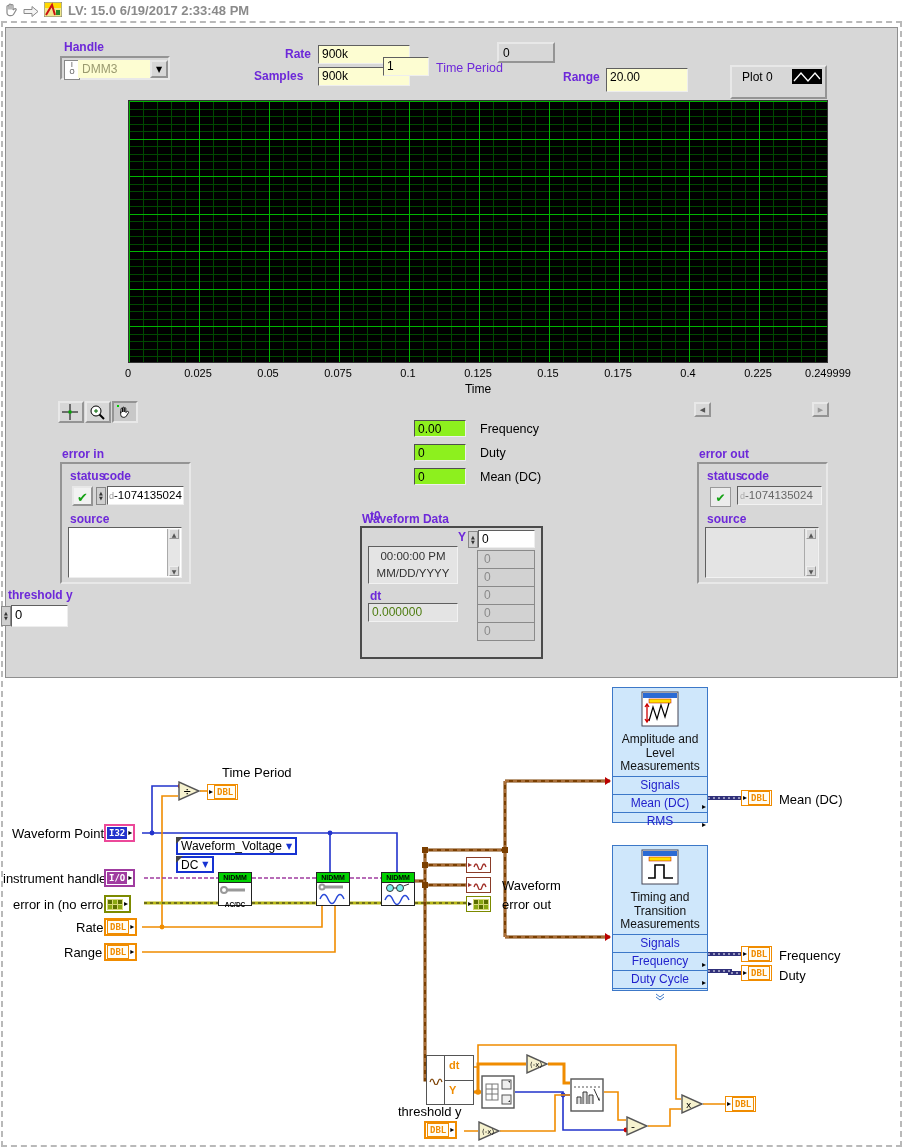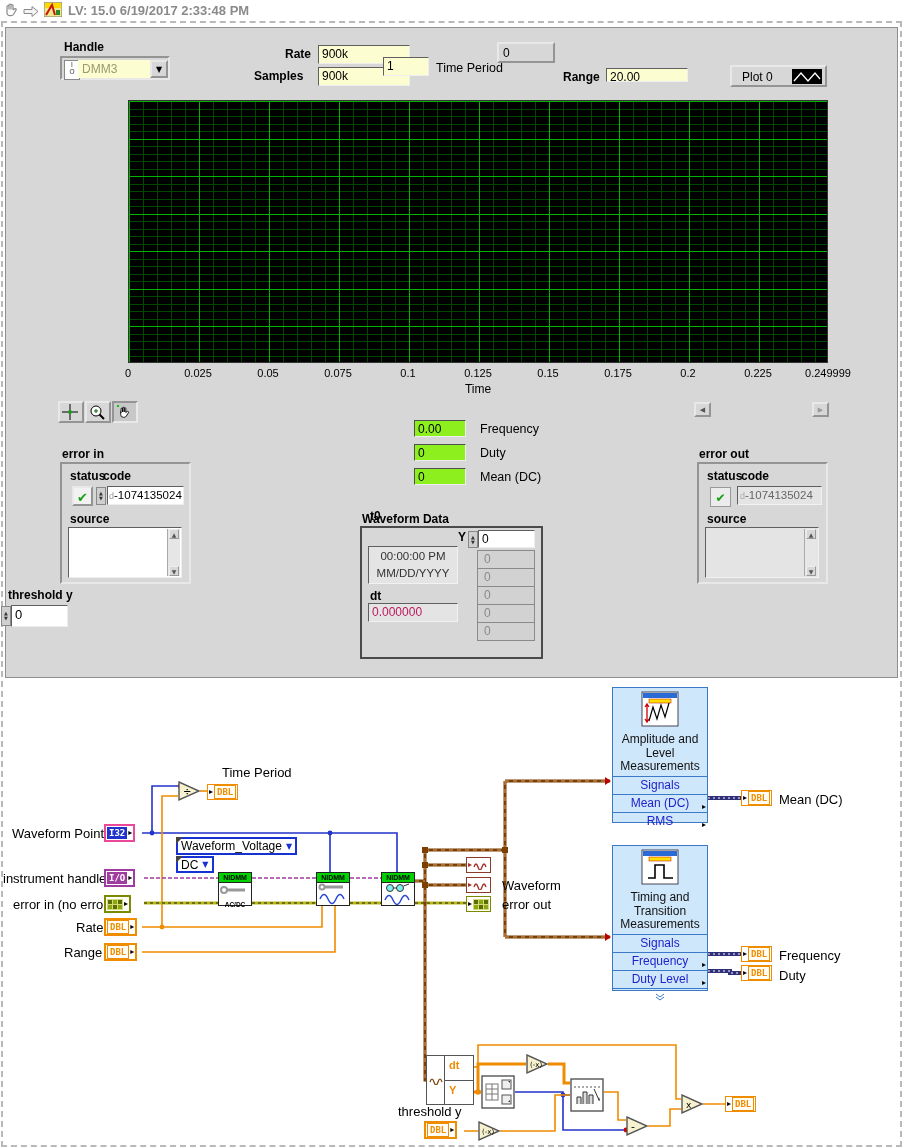--- a/index.html
+++ b/index.html
@@ -1,21 +1,21 @@
 <!DOCTYPE html>
 <html><head>
 <meta charset="utf-8">
 <style>
   html,body{margin:0;padding:0;background:#fff;width:903px;height:1147px;overflow:hidden;
     font-family:"Liberation Sans",sans-serif;-webkit-font-smoothing:antialiased;}
   .abs{position:absolute;}
   #stage{position:relative;width:903px;height:1147px;background:#fff;}
   .dashed-frame{border:2px dashed #b9b9b9;}
   .fp{background:#d7d7d7;border:1px solid #8f8f8f;}
-  .lbl{font-size:12px;font-weight:bold;color:#000000;white-space:nowrap;}
+  .lbl{font-size:12px;font-weight:bold;color:#6d28d9;white-space:nowrap;}
   .bdlbl{font-size:13px;color:#000;white-space:nowrap;}
   .fld{background:#fdfdd2;border:1px solid;border-color:#5f5f5f #eee #eee #5f5f5f;
        font-size:12px;color:#000;padding:1px 3px;box-sizing:border-box;}
   .wfld{background:#fff;border:1px solid;border-color:#5f5f5f #eee #eee #5f5f5f;
        font-size:12px;color:#000;padding:1px 3px;box-sizing:border-box;}
   .gfld{background:#e4e4e4;border:1px solid;border-color:#5f5f5f #f2f2f2 #f2f2f2 #5f5f5f;
        font-size:12px;color:#000;padding:1px 3px;box-sizing:border-box;}
   .grn{background:#8df01e;border:1px solid;border-color:#4f4f4f #eee #eee #4f4f4f;
        font-size:12px;color:#000;padding:1px 3px;box-sizing:border-box;}
   .raised{background:#d7d7d7;border:2px outset #e8e8e8;box-sizing:border-box;}
@@ -103,43 +103,43 @@
   <div class="abs lbl" style="left:285px;top:47px">Rate</div>
   <div class="abs fld" style="left:318px;top:45px;width:92px;height:19px">900k</div>
   <div class="abs lbl" style="left:254px;top:69px">Samples</div>
   <div class="abs fld" style="left:318px;top:67px;width:92px;height:19px">900k</div>
 
   <div class="abs fld" style="left:383px;top:57px;width:46px;height:19px">1</div>
   <div class="abs lbl" style="left:436px;top:61px;font-weight:normal;font-size:12.5px">Time Period</div>
   <div class="abs raised" style="left:497px;top:42px;width:58px;height:21px;font-size:12px;padding:2px 4px">0</div>
 
   <div class="abs lbl" style="left:563px;top:70px">Range</div>
-  <div class="abs fld" style="left:606px;top:68px;width:82px;height:14px">20.00</div>
-
-  <div class="abs raised" style="left:730px;top:65px;width:97px;height:22px">
+  <div class="abs fld" style="left:606px;top:68px;width:82px;height:24px">20.00</div>
+
+  <div class="abs raised" style="left:730px;top:65px;width:97px;height:34px">
     <span class="abs" style="left:10px;top:3px;font-size:12px">Plot 0</span>
     <span class="abs" style="left:60px;top:2px;width:30px;height:15px;background:#000;display:block">
       <svg width="30" height="15">
           <polyline points="2,12 9,4 16,12 23,4 28,10" fill="none" stroke="#fff" stroke-width="1.3"></polyline>
         </svg>
     </span>
   </div>
 
   <div class="abs" style="left:60px;top:215px;width:160px;height:14px;text-align:center;font-size:12px;transform:rotate(-90deg)">Amplitude</div>
   <div class="abs plot" style="left:128px;top:100px;width:700px;height:263px"></div>
   <div class="abs" style="left:98px;top:367px;width:792px;height:14px">
       <span class="xtick" style="left: 0px;">0</span>
       <span class="xtick" style="left: 70px;">0.025</span>
       <span class="xtick" style="left: 140px;">0.05</span>
       <span class="xtick" style="left: 210px;">0.075</span>
       <span class="xtick" style="left: 280px;">0.1</span>
       <span class="xtick" style="left: 350px;">0.125</span>
       <span class="xtick" style="left: 420px;">0.15</span>
       <span class="xtick" style="left: 490px; text-align: center;">0.175</span>
-      <span class="xtick" style="left: 560px;">0.2</span>
+      <span class="xtick" style="left: 560px;">0.4</span>
       <span class="xtick" style="left: 630px;">0.225</span>
       <span class="xtick" style="left: 700px;">0.249999</span>
     </div>
   <div class="abs" style="left:448px;top:382px;width:60px;text-align:center;font-size:12px">Time</div>
 
   <div class="abs raised" style="left:58px;top:401px;width:26px;height:22px">
     <svg width="22" height="18">
         <line x1="10" y1="1" x2="10" y2="17" stroke="#000"></line>
         <line x1="2" y1="9" x2="18" y2="9" stroke="#000"></line>
         <rect x="8.5" y="7.5" width="3" height="3" fill="#0a0"></rect>
@@ -213,21 +213,21 @@
   </div>
 
   <div class="abs lbl" style="left:362px;top:512px">Waveform Data</div>
   <div class="abs" style="left:360px;top:526px;width:183px;height:133px;border:2px solid #4a4a4a;background:#d7d7d7;box-sizing:border-box"></div>
   <div class="abs lbl" style="left:370px;top:509px">t0</div>
   <div class="abs gfld" style="left:368px;top:546px;width:90px;height:38px;text-align:center;font-size:11.5px;color:#333;line-height:17px">
     <span>00:00:00 PM</span><br>
     <span>MM/DD/YYYY</span>
   </div>
   <div class="abs lbl" style="left:370px;top:589px">dt</div>
-  <div class="abs gfld" style="left:368px;top:603px;width:90px;height:19px;color:#be185d">0.000000</div>
+  <div class="abs gfld" style="left:368px;top:603px;width:90px;height:19px;color:#4d7c0f">0.000000</div>
   <div class="abs lbl" style="left:458px;top:530px">Y</div>
   <div class="abs spin" style="left:468px;top:531px;height:17px">
     <span class="glyphtxt">▲</span>
     <span class="glyphtxt">▼</span>
   </div>
   <div class="abs wfld" style="left:478px;top:530px;width:57px;height:18px">0</div>
   <div class="abs" style="left:477px;top:551px">
       <div class="ycell">0</div>
       <div class="ycell">0</div>
       <div class="ycell">0</div>
@@ -443,21 +443,21 @@
           <path d="M7,29 h7 v-13 h9 v13 h9" stroke="#000" fill="none" stroke-width="1.6"></path>
         </svg>
     </div>
     <div class="ttl">
       <div>Timing and</div>
       <div>Transition</div>
       <div>Measurements</div>
     </div>
     <div class="row"><span>Signals</span></div>
     <div class="row"><span>Frequency</span><span class="oar glyphtxt">▸</span></div>
-    <div class="row"><span>Duty Level</span><span class="oar glyphtxt">▸</span></div>
+    <div class="row"><span>Duty Cycle</span><span class="oar glyphtxt">▸</span></div>
     <div class="row" style="height:11px">
       <svg width="12" height="8">
           <polyline points="2,1 6,4 10,1" fill="none" stroke="#3c78c8"></polyline>
           <polyline points="2,4 6,7 10,4" fill="none" stroke="#3c78c8"></polyline>
         </svg>
     </div>
   </div>
   <div class="term t-dbli" style="left:741px;top:946px">
     <span class="ar glyphtxt">▸</span>
     <span class="tl">DBL</span>

